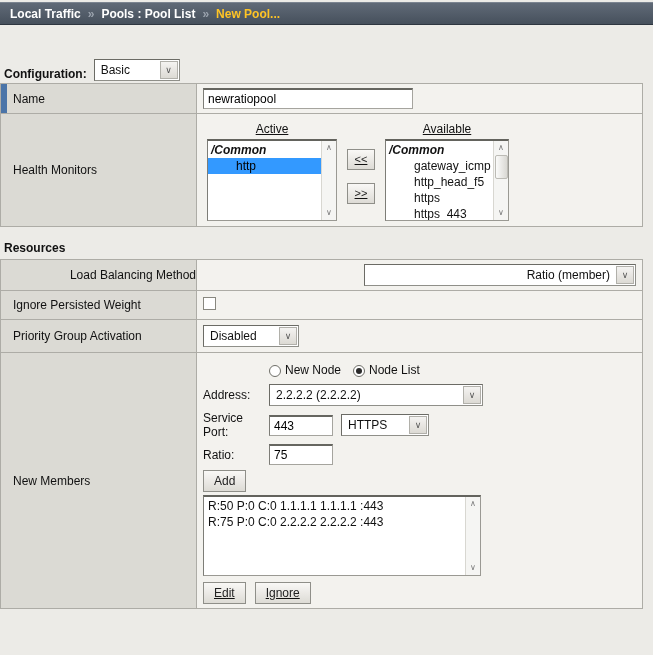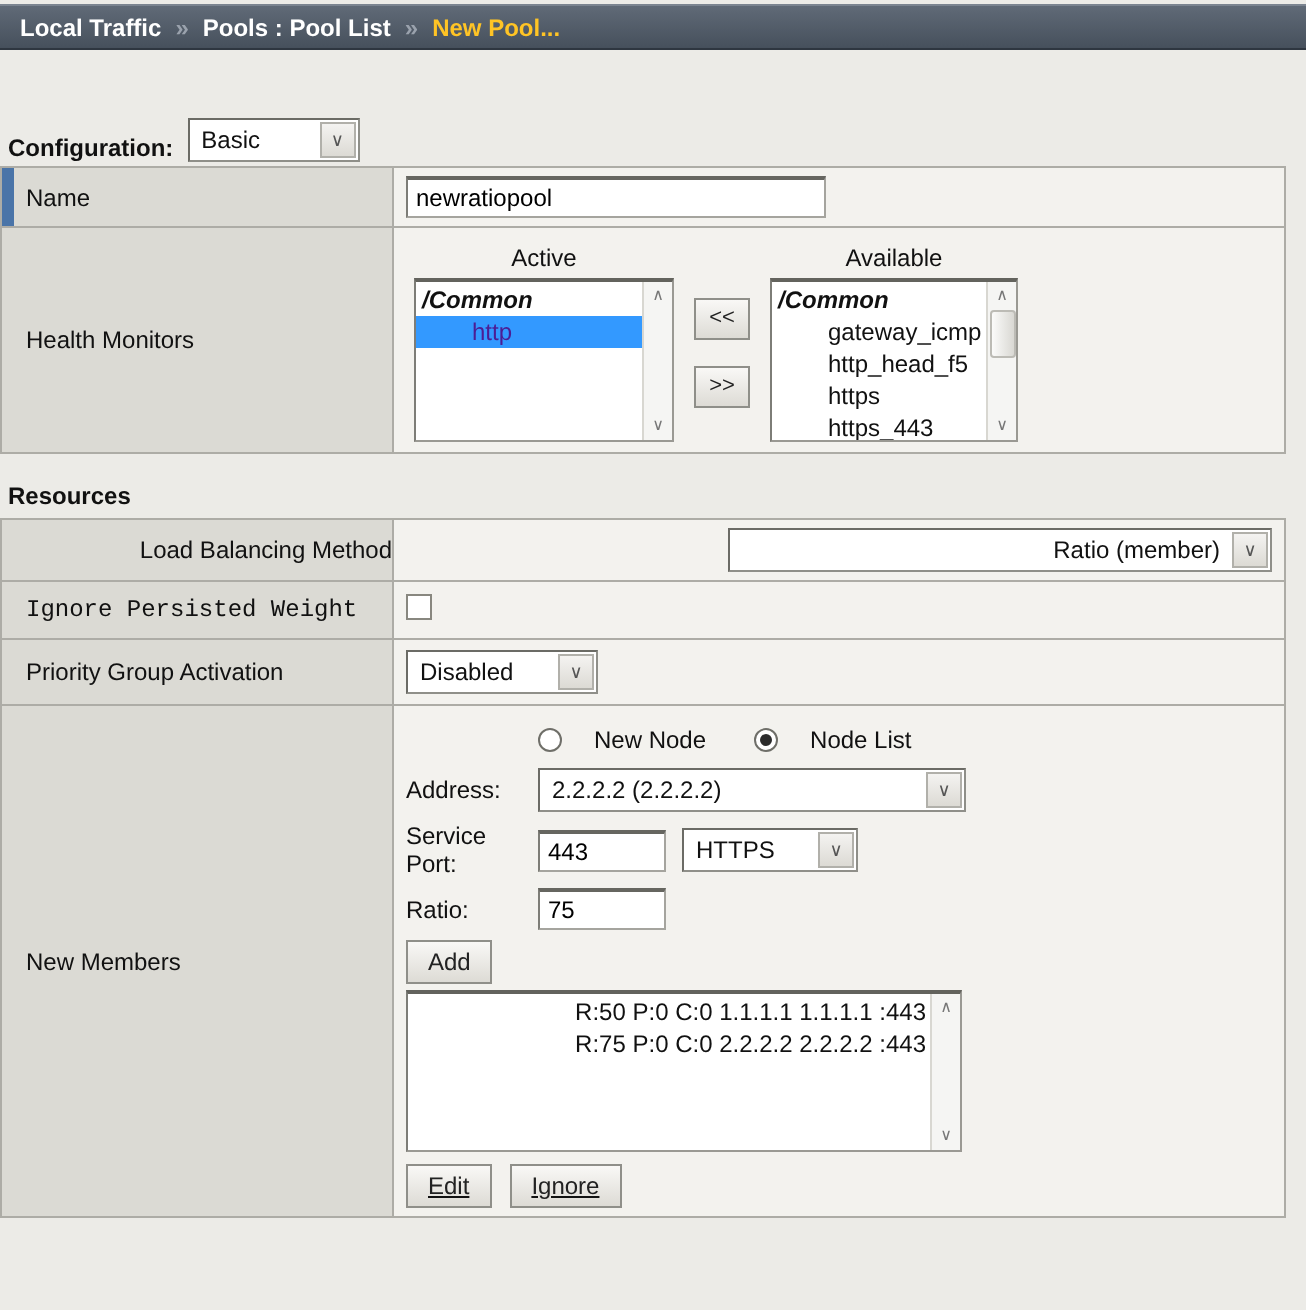--- a/index.html
+++ b/index.html
@@ -78,36 +78,36 @@
     background: #dbdad4;
     padding-left: 12px;
     position: relative;
   }
   td.val { background: #f3f2ee; padding: 4px 6px; }
   .req-bar { position: absolute; left: 0; top: 0; bottom: 0; width: 6px; background: #4a74a8; }
 
   .section-title { font-weight: bold; margin: 14px 0 4px 4px; }
 
   
-  .hm { display: flex; align-items: flex-start; padding: 2px 0 0 4px; }
+  .hm { display: flex; align-items: flex-start; padding: 2px 0 0 4px; text-decoration: underline; }
   .hm-header { text-align: center; margin-bottom: 3px; }
   .lb {
     background: #fff;
     border: 1px solid #9a9993;
     border-top: 2px solid #63635d;
     border-left-color: #7d7d77;
     position: relative;
   }
   .monitor-list { width: 130px; height: 82px; }
   .monitor-list.avail { width: 124px; }
   .lb .items { position: absolute; top: 0; left: 0; right: 15px; bottom: 0; overflow: hidden; padding-top: 1px; }
   .list-item { padding: 1px 2px 1px 4px; white-space: nowrap; overflow: hidden; }
   .monitor-list .list-item { padding-left: 28px; }
   .monitor-list .list-item.partition { padding-left: 3px; font-weight: bold; font-style: italic; }
-  .list-item.selected { background: #3399ff; color: #4c1d95; }
+  .list-item.selected { background: #3399ff; color: #000000; }
 
   .sb {
     position: absolute; top: 0; right: 0; bottom: 0; width: 15px;
     background: #f5f5f3;
     border-left: 1px solid #d8d7d1;
     display: flex; flex-direction: column; align-items: center;
   }
   .sb-btn {
     width: 15px; height: 14px; line-height: 14px;
     text-align: center; font-size: 8px; color: #777;
@@ -138,26 +138,26 @@
   
   .cb { width: 13px; height: 13px; background: #fff; border: 1px solid #88877f; display: inline-block; }
   .radio {
     width: 12px; height: 12px; border: 1px solid #6f6f69; border-radius: 50%;
     background: #fff; display: inline-block; position: relative; flex: 0 0 auto;
   }
   .radio.on::after { content: ""; position: absolute; inset: 2px; background: #2b2b2b; border-radius: 50%; }
 
   
   .nm { padding: 2px 0 0 0; }
-  .nm-radios { display: flex; align-items: center; gap: 16px; margin: 2px 0 7px 66px; }
+  .nm-radios { display: flex; align-items: flex-end; gap: 4px; margin: 2px 0 7px 66px; }
   .nm-radios .rlabel { margin-right: 8px; }
   .nm-row { display: flex; align-items: center; margin-bottom: 5px; }
   .nm-label { width: 66px; flex: 0 0 auto; }
   .members-lb { width: 278px; height: 81px; margin-top: 3px; }
-  .members-lb .list-item { padding-left: 4px; text-align: right; }
+  .members-lb .list-item { padding-left: 4px; }
   .nm-actions { margin-top: 6px; display: flex; gap: 9px; text-decoration: underline; }
 </style>
 </head>
 <body>
 
 <div class="crumb-bar">
   <span>Local Traffic</span>
   <span class="crumb-sep">»</span>
   <span>Pools : Pool List</span>
   <span class="crumb-sep">»</span>
@@ -237,21 +237,21 @@
     <td class="lbl">
       <span>Load Balancing Method</span>
     </td>
     <td class="val">
       <div class="select" style="width:272px;">
         <span class="sel-text">Ratio (member)</span>
         <span class="dd-btn">∨</span>
       </div>
     </td>
   </tr>
-  <tr style="height:29px;font-family:Liberation Mono, monospace;">
+  <tr style="height:29px;">
     <td class="lbl">
       <span>Ignore Persisted Weight</span>
     </td>
     <td class="val">
       <span class="cb"></span>
     </td>
   </tr>
   <tr style="height:33px;">
     <td class="lbl">
       <span>Priority Group Activation</span>

